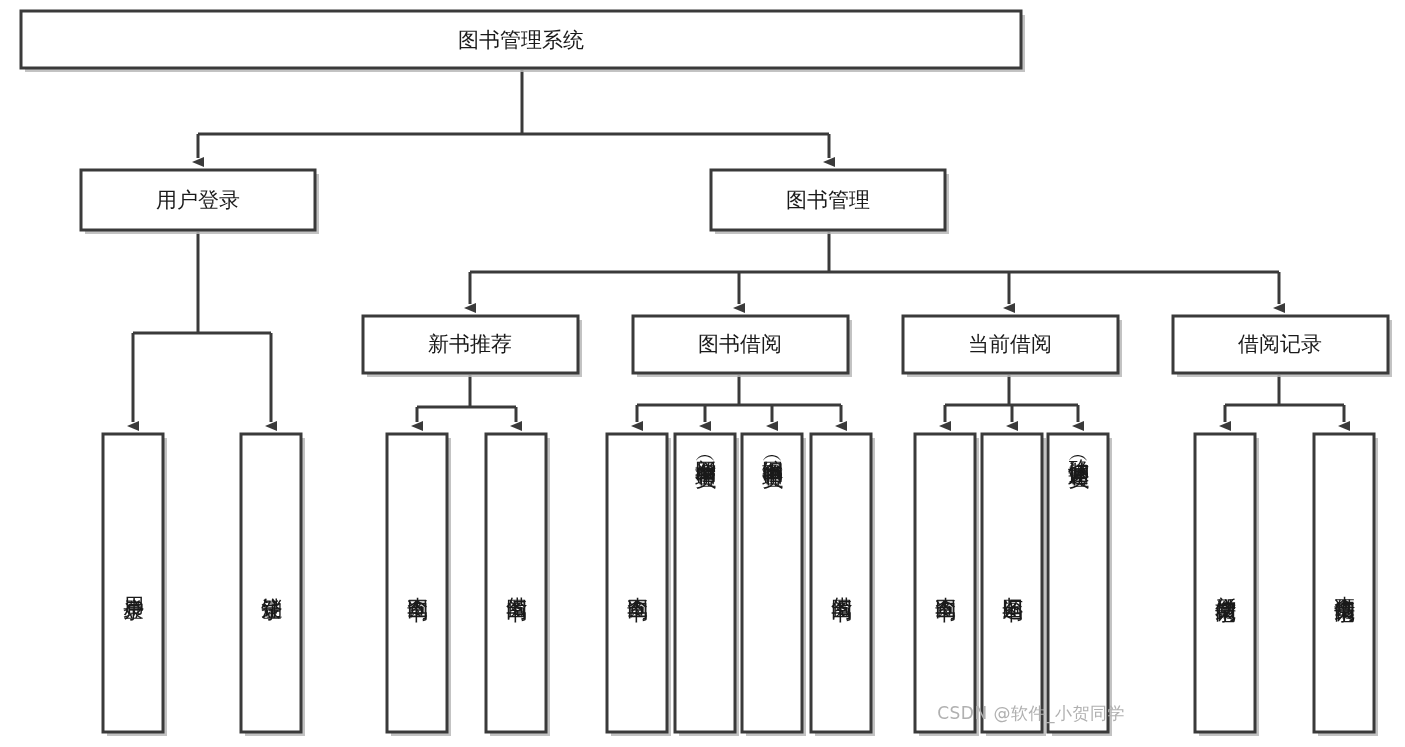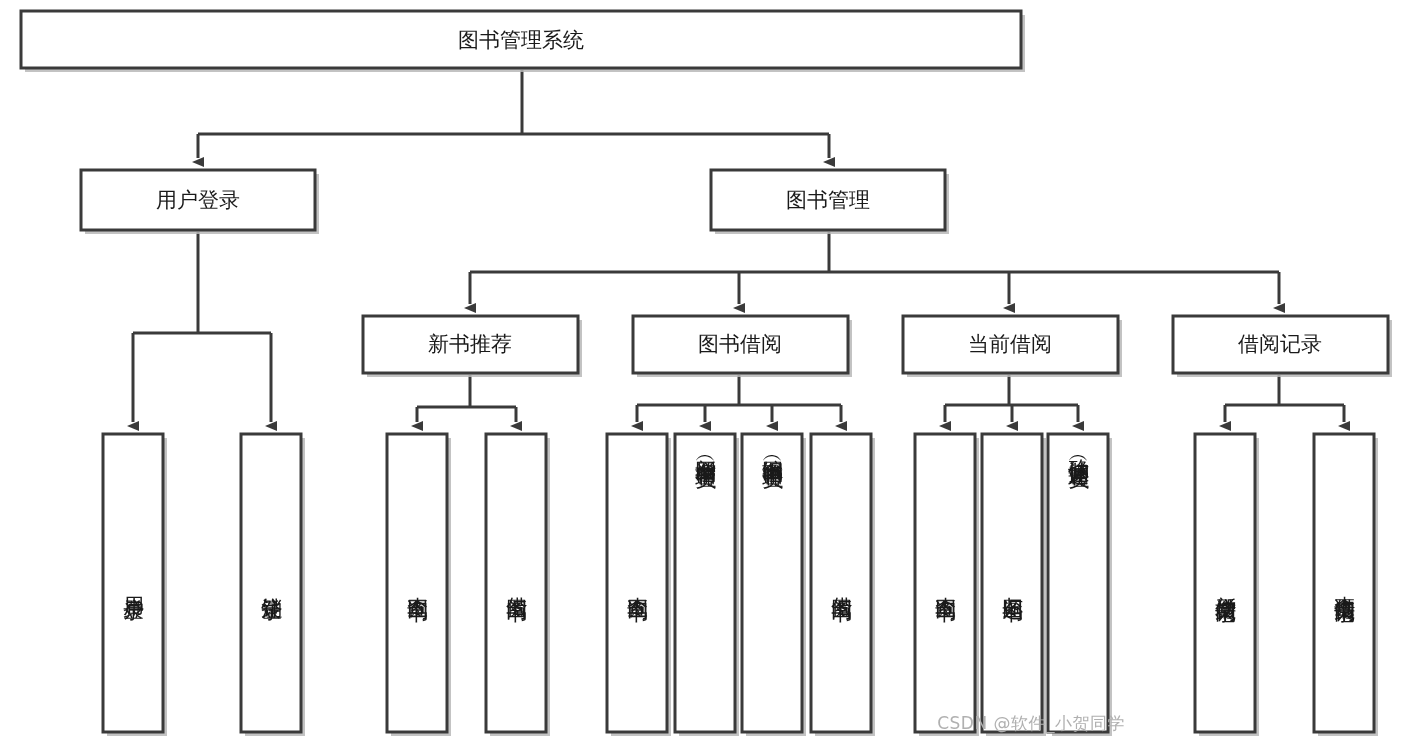--- a/index.html
+++ b/index.html
@@ -71,21 +71,21 @@
     font-family: "DejaVu Sans", "Liberation Sans", sans-serif;
     font-size: 21px;
     line-height: 1.12;
     letter-spacing: 1.5px;
     color: #1a1a1a;
     white-space: nowrap;
   }
   #watermark {
     position: absolute;
     right: 12px;
-    bottom: 12px;
+    bottom: 22px;
     font-family: "DejaVu Sans", "Liberation Sans", sans-serif;
     font-size: 17px;
     color: #b0b0b0;
     letter-spacing: 0.5px;
     white-space: nowrap;
   }
 </style>
 </head>
 <body>
 

